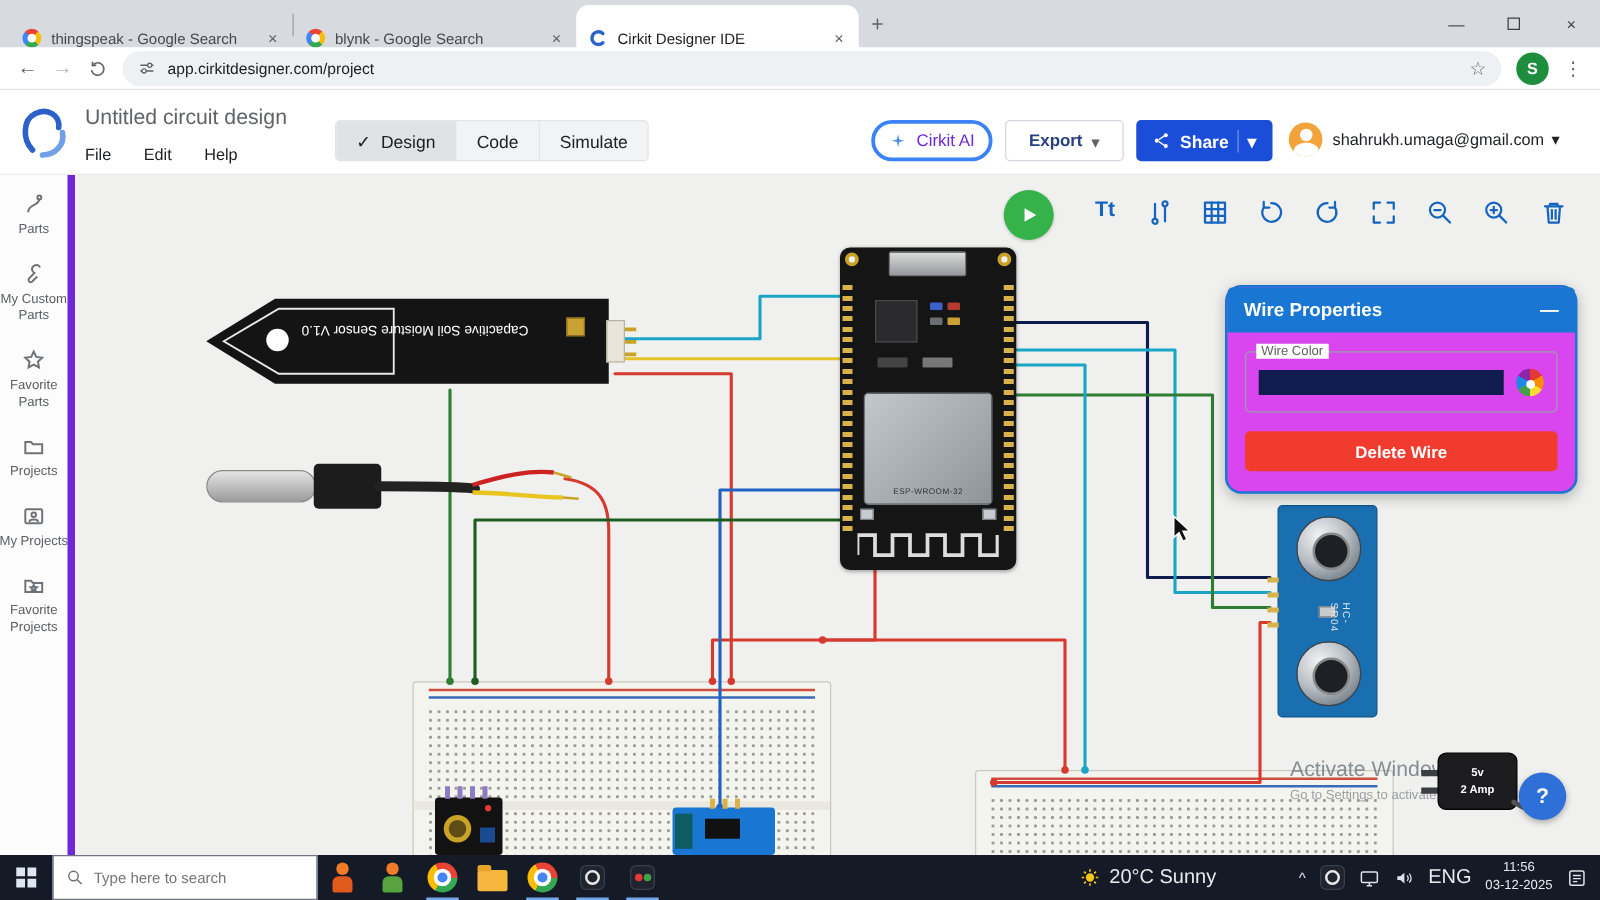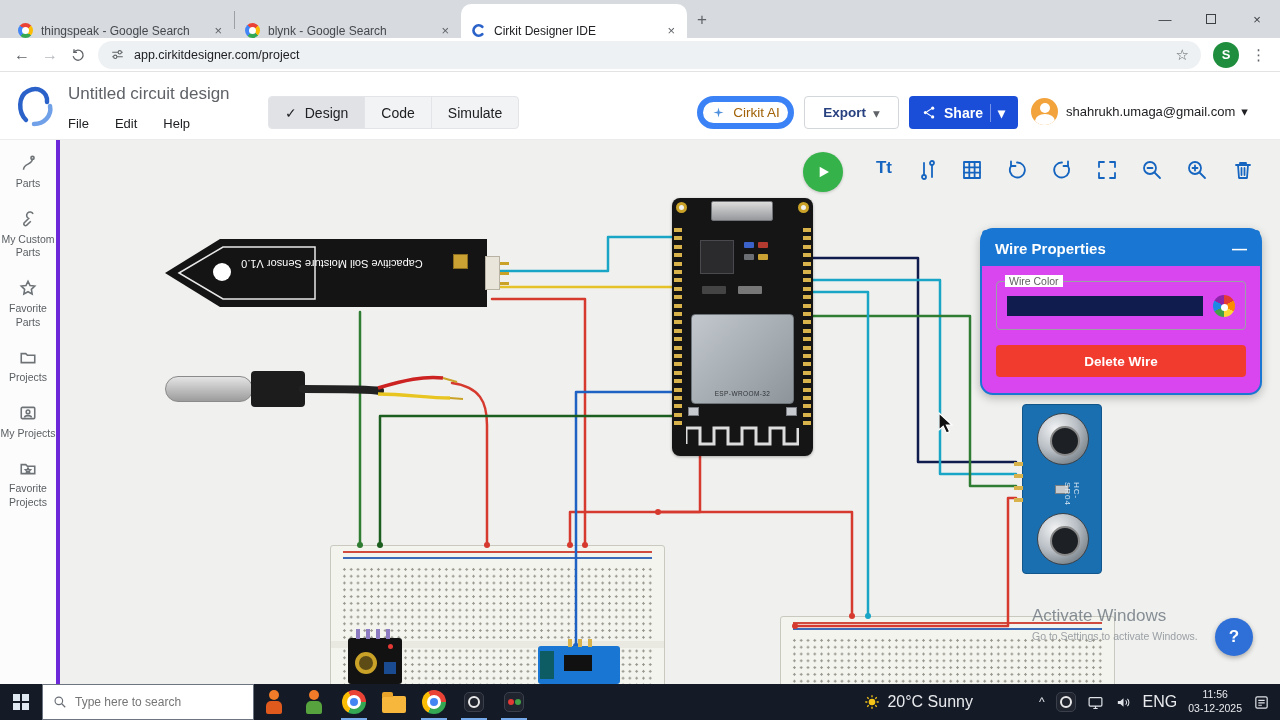--- a/index.html
+++ b/index.html
@@ -32,32 +32,32 @@
 
 .appheader{position:absolute;top:72px;left:0;width:100%;height:68px;background:#fff;border-bottom:1px solid #ececec}
 .logo{position:absolute;left:14px;top:10px}
 .apptitle{position:absolute;left:68px;top:12px;font-size:17px;color:#5f6368}
 .menubar{position:absolute;left:68px;top:44px;display:flex;gap:26px;font-size:13px;color:#202124}
 .modes{position:absolute;left:268px;top:24px;height:33px;display:flex;background:#f1f3f4;border:1px solid #e2e4e7;border-radius:4px;overflow:hidden}
 .mode{display:flex;align-items:center;gap:8px;padding:0 16px;font-size:14px;color:#202124;border-right:1px solid #e2e4e7}
 .mode:last-child{border-right:none}
 .mode.active{background:#e0e2e5}
 .btn{position:absolute;top:24px;height:33px;display:flex;align-items:center;justify-content:center;gap:7px;border-radius:4px;font-size:13.5px;cursor:default}
-.btn-ai{left:697px;width:97px;border:6px solid #3b82f6;border-radius:17px;color:#a16207;background:#fff}
+.btn-ai{left:697px;width:97px;border:3px solid #3b82f6;border-radius:17px;color:#6d28d9;background:#fff}
 .btn-export{left:804px;width:95px;border:1px solid #d3d6da;background:#fff;color:#27407f;font-weight:bold}
 .btn-export .caret{color:#5f6368;font-weight:normal}
 .btn-share{left:909px;width:109px;background:#1b4ed8;color:#fff;font-weight:bold;font-size:14px}
 .share-div{width:1px;height:18px;background:rgba(255,255,255,.4)}
 .hdr-avatar{position:absolute;left:1031px;top:26px;width:27px;height:27px;border-radius:50%;background:#f2a33c;overflow:hidden}
 .hdr-avatar::before{content:"";position:absolute;left:8.5px;top:5px;width:10px;height:10px;border-radius:50%;background:#fff}
 .hdr-avatar::after{content:"";position:absolute;left:3.5px;top:16px;width:20px;height:14px;border-radius:50%;background:#fff}
 .hdr-email{position:absolute;left:1066px;top:32px;font-size:13px;color:#202124;display:flex;gap:6px;align-items:center}
 
 
-.sidebar{position:absolute;left:0;top:140px;width:60px;bottom:36px;background:#fcfcfc;border-right:4px solid #6d28d9;display:flex;flex-direction:column;align-items:center;padding-top:14px;gap:19px}
+.sidebar{position:absolute;left:0;top:140px;width:60px;bottom:36px;background:#fcfcfc;border-right:6px solid #6d28d9;display:flex;flex-direction:column;align-items:center;padding-top:14px;gap:19px}
 .sbitem{display:flex;flex-direction:column;align-items:center;gap:5px;width:56px;color:#5a5f63;font-size:10.5px;text-align:center;line-height:1.3}
 .sbicon{width:18px;height:18px}
 .sbicon svg{stroke:#6e7377;fill:none;stroke-width:1.4}
 
 
 .canvas{position:absolute;left:60px;top:140px;right:0;bottom:36px;background:#f0f0ee;overflow:hidden}
 .playbtn{position:absolute;left:743px;top:12px;width:40px;height:40px;border-radius:50%;background:#35b34a;display:flex;align-items:center;justify-content:center;z-index:5;box-shadow:0 1px 3px rgba(0,0,0,.2)}
 .tool{position:absolute;top:18px;width:28px;height:28px;display:flex;align-items:flex-start;justify-content:center;z-index:5;color:#1565c0}
 .tool svg{stroke:#1565c0;fill:none;stroke-width:1.8;stroke-linecap:round;stroke-linejoin:round}
 .tool-text{font-size:17px;font-weight:bold;color:#1565c0}
@@ -438,20 +438,29 @@
       <div class="bm-blue"></div>
     </div>
     <div class="component bluemod">
       <div class="blm-term"></div>
       <div class="blm-ic"></div>
       <div class="blm-pin" style="left:30px"></div>
       <div class="blm-pin" style="left:40px"></div>
       <div class="blm-pin" style="left:50px"></div>
     </div>
 
+    <div class="component adapter">
+      <div class="ad-prong" style="top:18px"></div>
+      <div class="ad-prong" style="top:32px"></div>
+      <div class="ad-body">
+        <span>5v</span>
+        <span>2 Amp</span>
+      </div>
+      <div class="ad-cable"></div>
+    </div>
 
     <div class="playbtn">
       <svg width="16" height="16" viewBox="0 0 24 24">
           <polygon points="7,4 21,12 7,20" fill="#fff"></polygon>
         </svg>
     </div>
     <div class="tool" style="left:810px">
         <span class="tool-text">Tt</span>
       </div>
     <div class="tool" style="left:854px">

